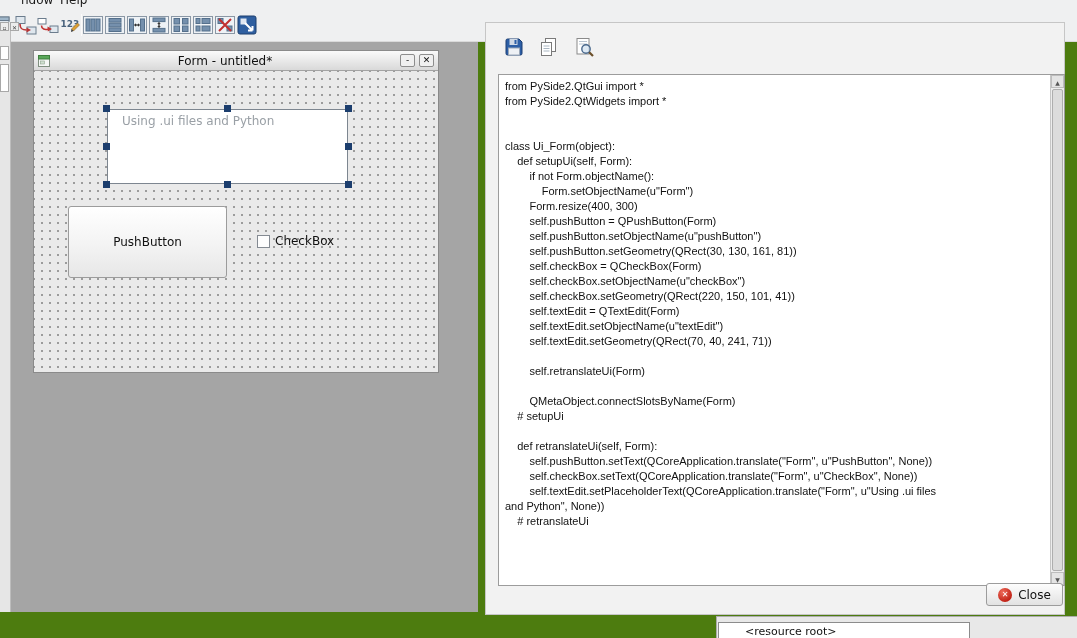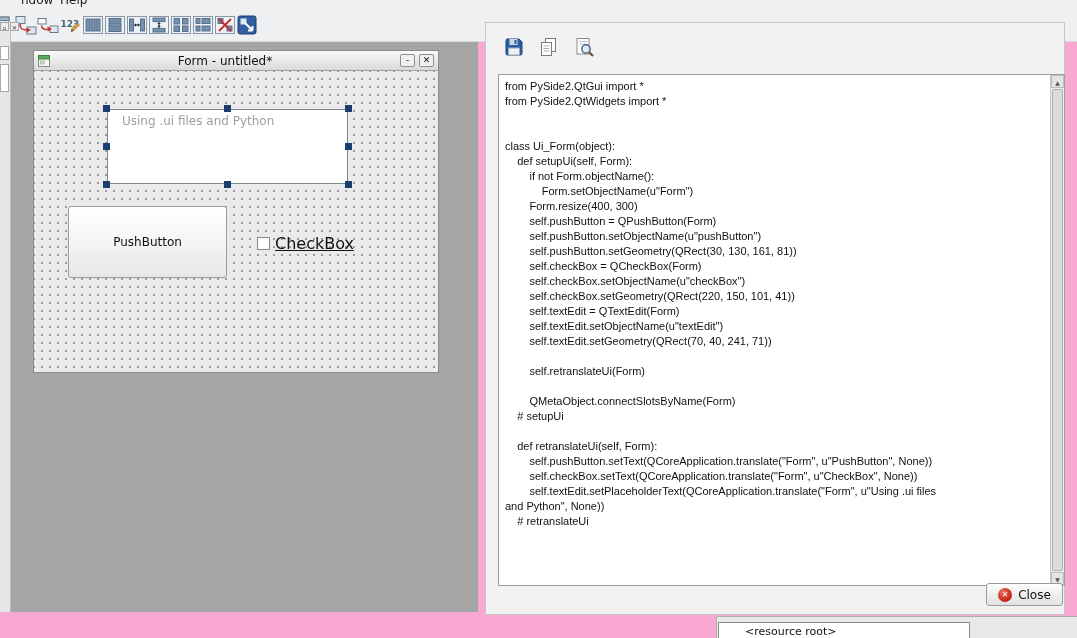--- a/index.html
+++ b/index.html
@@ -1,18 +1,18 @@
 <!DOCTYPE html>
 <html><head>
 <meta charset="utf-8">
 <style>
   * { margin:0; padding:0; box-sizing:border-box; }
   html,body { background:#d4d4d4; }
   body { font-family:"DejaVu Sans","Liberation Sans",sans-serif; color:#1a1a1a; }
-  .screen { position:relative; width:1077px; height:638px; background:#f9a8d4; overflow:hidden; }
+  .screen { position:relative; width:1077px; height:638px; background:#4d7c0f; overflow:hidden; }
 
   
   .menubar { position:absolute; left:0; top:0; width:1077px; height:9px; background:#eff0f1; overflow:hidden; }
   .menu-item { position:absolute; top:-7px; font-size:12px; color:#1a1a1a; }
   .menu-item.m0 { left:21px; }
   .menu-item.m1 { left:60px; }
 
   
   .toolbar { position:absolute; left:0; top:9px; width:1077px; height:33px; background:#eff0f1;
              display:flex; align-items:center; border-bottom:1px solid #dadada; }
@@ -55,21 +55,21 @@
   .h-tl{left:-4px;top:-4px} .h-tc{left:calc(50% - 3.5px);top:-4px} .h-tr{right:-4px;top:-4px}
   .h-ml{left:-4px;top:calc(50% - 3.5px)} .h-mr{right:-4px;top:calc(50% - 3.5px)}
   .h-bl{left:-4px;bottom:-4px} .h-bc{left:calc(50% - 3.5px);bottom:-4px} .h-br{right:-4px;bottom:-4px}
 
   .pushbutton { position:absolute; left:34px; top:135px; width:159px; height:72px;
                 border:1px solid #9c9c9c; border-radius:3px;
                 background:linear-gradient(180deg,#ffffff,#f3f3f3 55%,#e7e7e7);
                 display:flex; align-items:center; justify-content:center; font-size:12px; color:#111; cursor:pointer; }
   .checkbox { position:absolute; left:223px; top:163px; display:flex; align-items:center; gap:5px; cursor:pointer; }
   .cb-box { width:13px; height:13px; background:#fdfdfd; border:1px solid #848a92; }
-  .cb-label { font-size:16px; color:#111;text-decoration:underline; }
+  .cb-label { font-size:12px; color:#111; }
 
   
   .dialog { position:absolute; left:485px; top:22px; width:580px; height:593px;
             background:#f2f2f2; border:1px solid #c6c6c6; z-index:5; }
   .dlg-toolbar { position:absolute; left:16px; top:12px; display:flex; gap:11px; }
   .dlg-tb-btn { width:24px; height:24px; border:none; background:transparent; padding:0; cursor:pointer;
                 display:flex; align-items:center; justify-content:center; }
   .code-wrap { position:absolute; left:12px; top:51px; width:567px; height:512px;
                background:#ffffff; border:1px solid #9c9c9c; overflow:hidden; }
   .code-text { position:absolute; left:0; top:0; right:14px; bottom:0; padding:4px 2px 0 6px;

